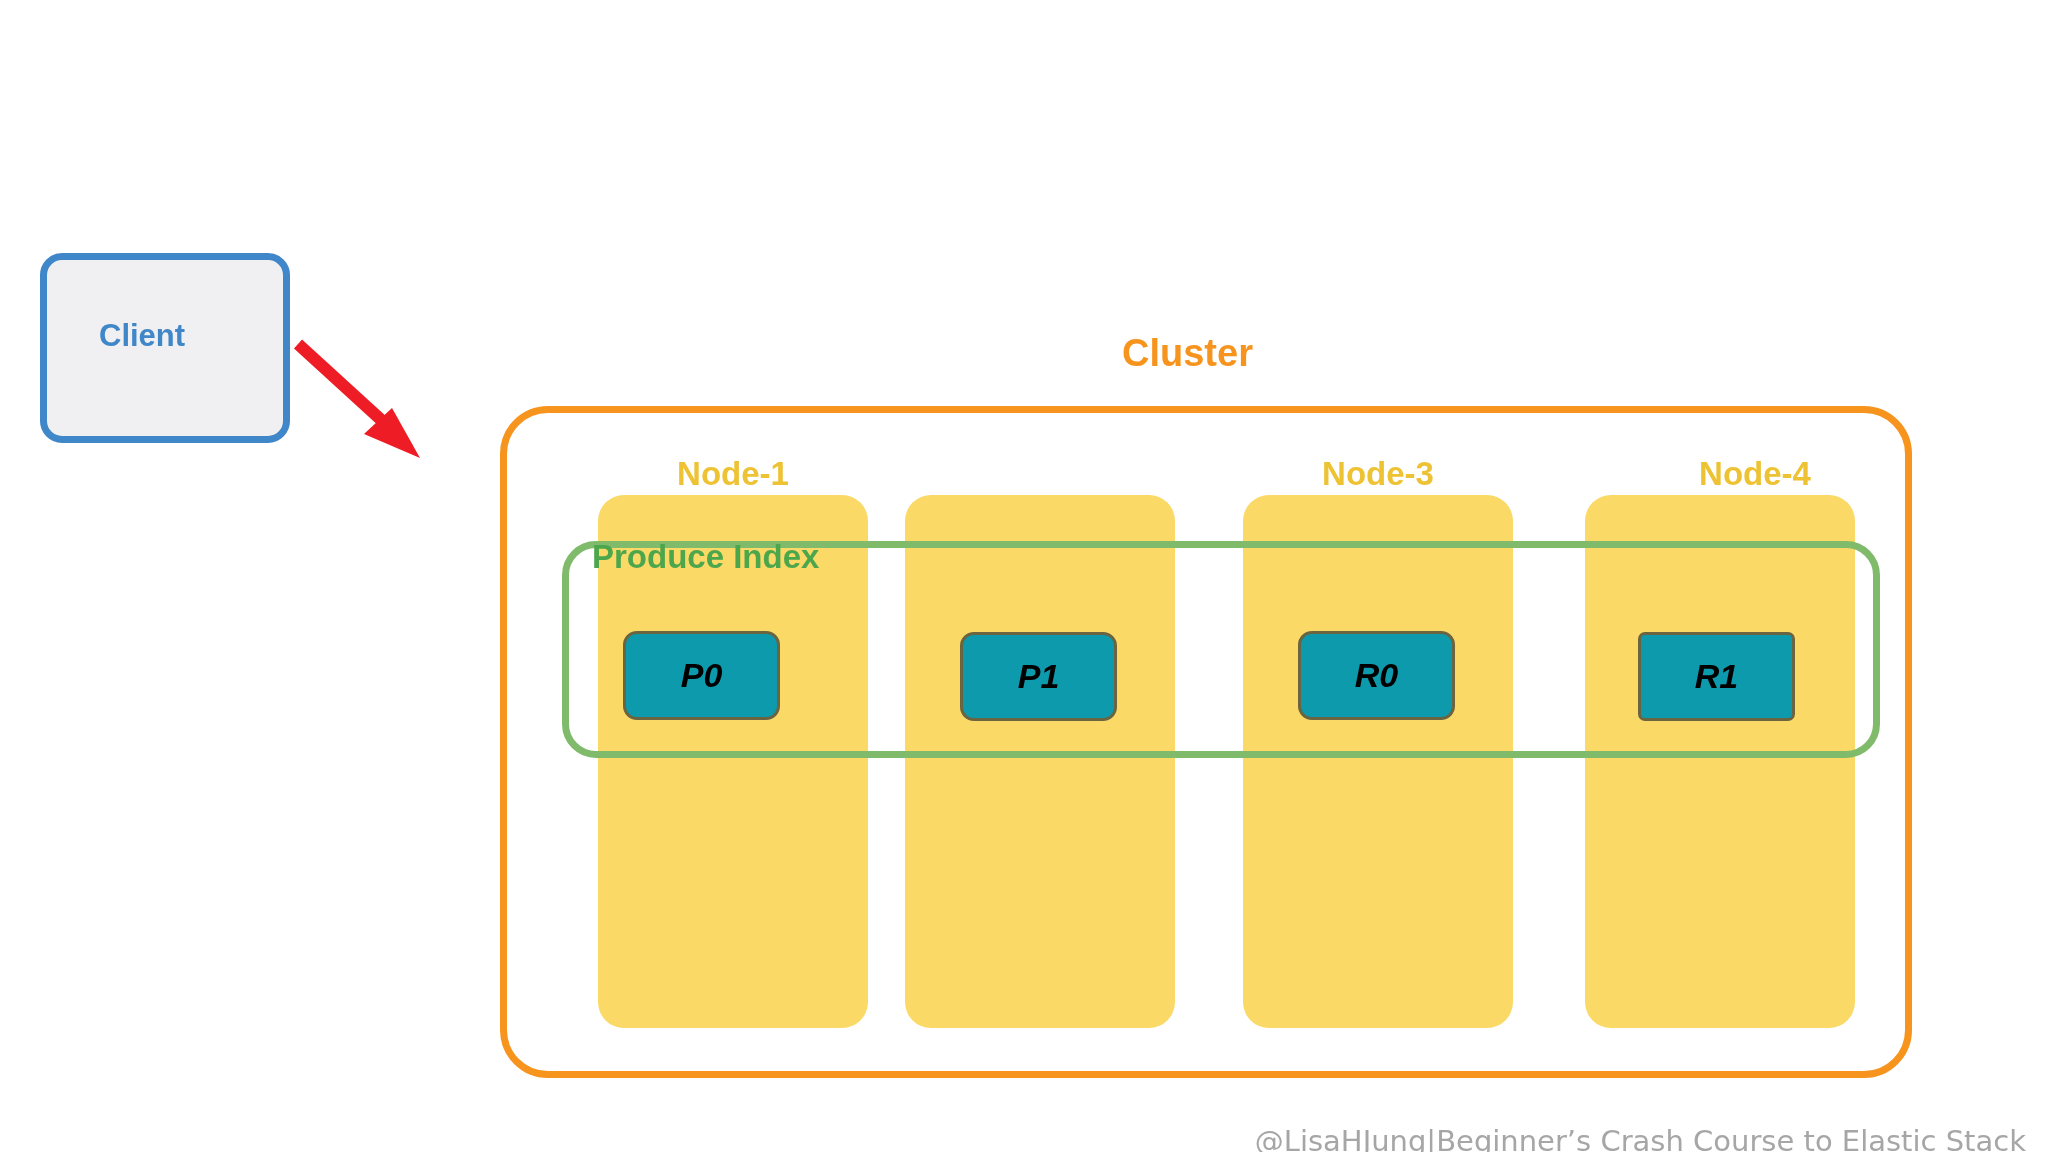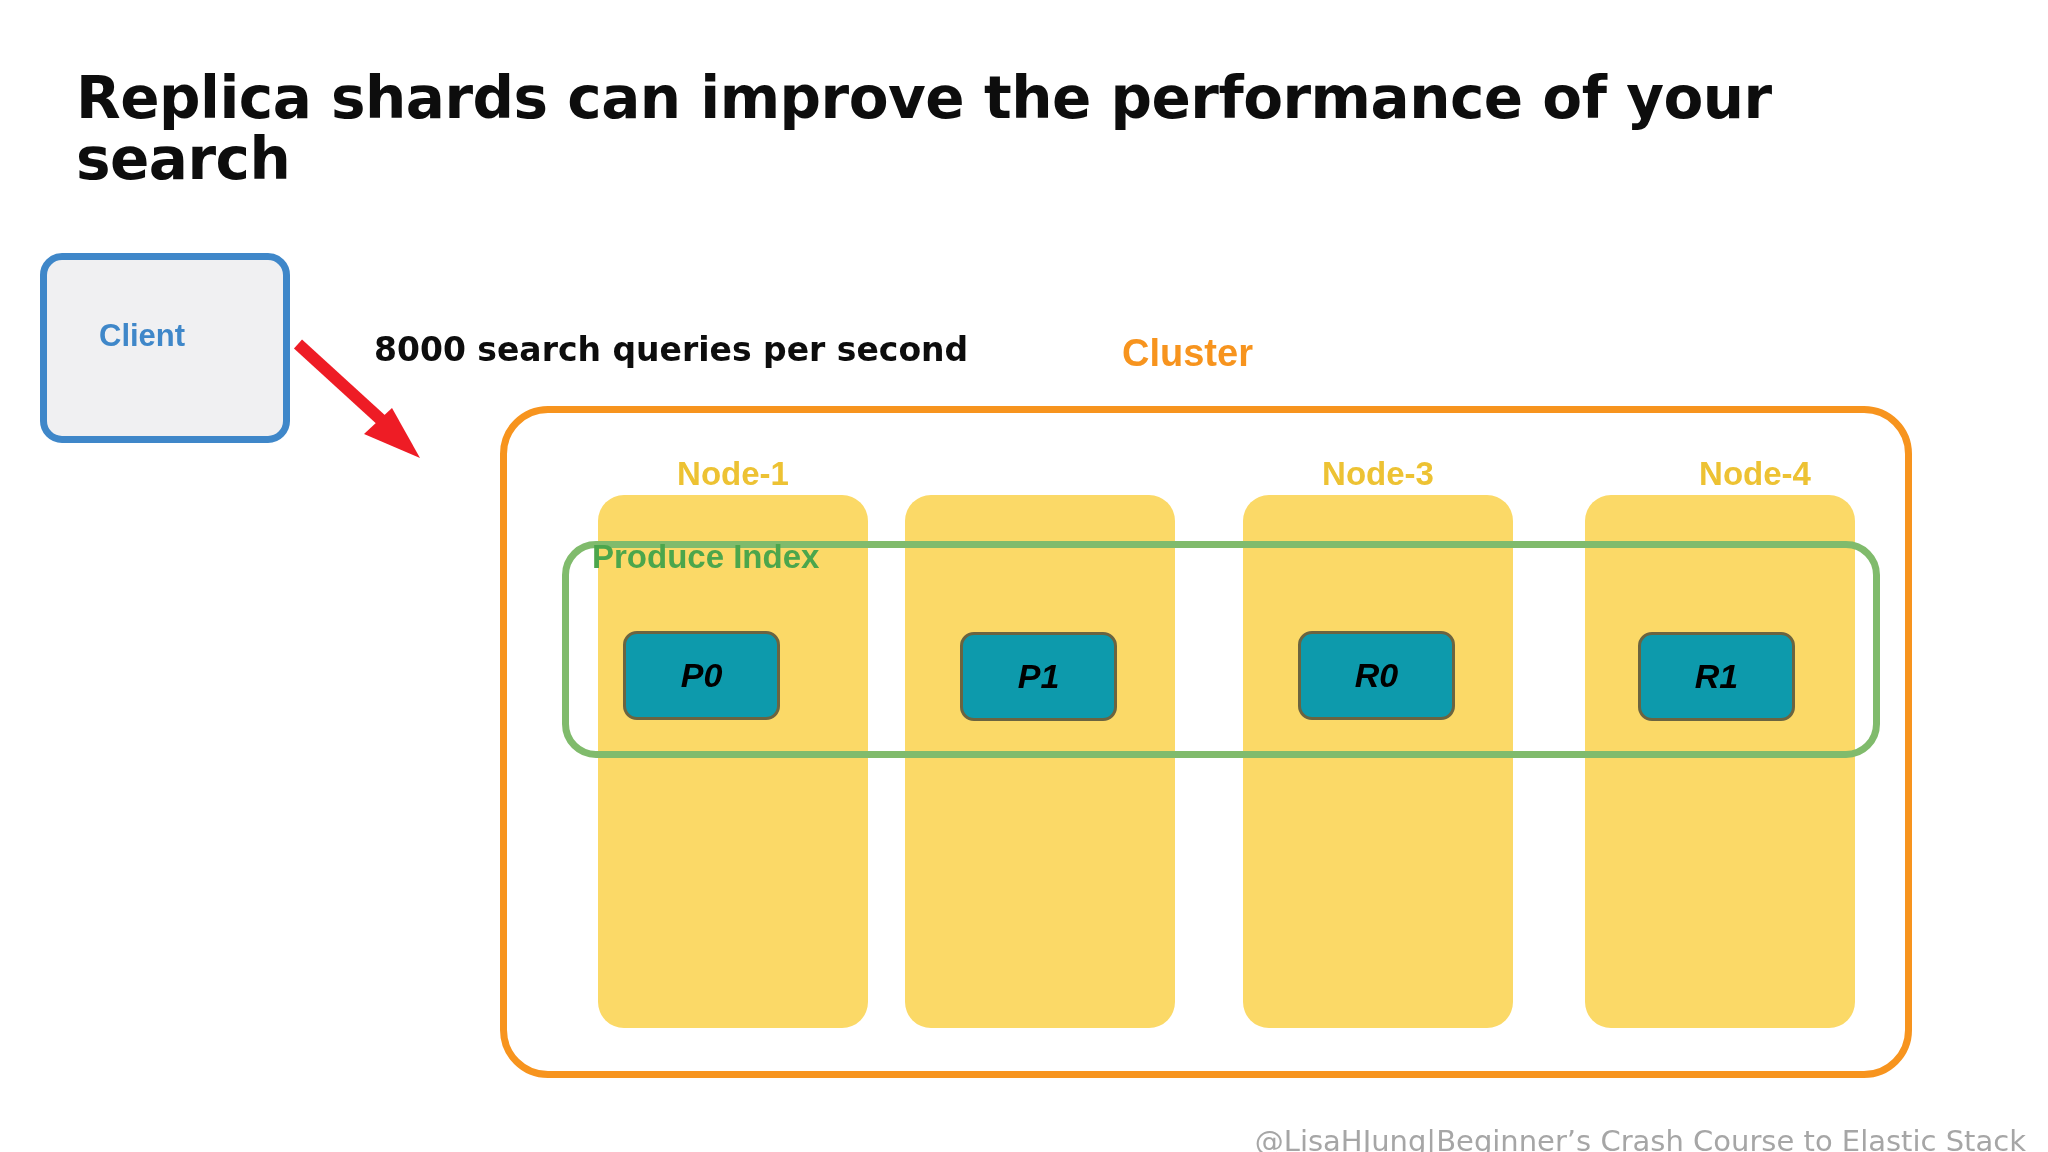--- a/index.html
+++ b/index.html
@@ -165,48 +165,46 @@
     font-size: 29px;
     color: #a6a6a6;
     white-space: nowrap;
   }
 </style>
 </head>
 <body>
 
 <div id="slide">
 
-  <div id="title">Replica shards can improve the performance of your search</div>
 
   <div id="client-box">
     <span id="client-label">Client</span>
   </div>
 
   <svg id="arrow-svg" viewBox="0 0 170 140">
     <line x1="18" y1="14" x2="110" y2="98" stroke="#ee1c25" stroke-width="12" stroke-linecap="butt"></line>
     <polygon points="140,128 84,104 112,78" fill="#ee1c25"></polygon>
   </svg>
 
-  <div id="query-label">8000 search queries per second</div>
 
   <div id="cluster-label">Cluster</div>
   <div id="cluster-box"></div>
 
   <div class="node-label" style="left:598px;  width:270px;">Node-1</div>
   <div class="node-label" style="left:1243px; width:270px;">Node-3</div>
   <div class="node-label" style="left:1620px; width:270px;">Node-4</div>
 
   <div class="node-box" style="left:598px;"></div>
   <div class="node-box" style="left:905px;"></div>
   <div class="node-box" style="left:1243px;"></div>
   <div class="node-box" style="left:1585px;"></div>
 
   <div id="index-box"></div>
   <div id="index-label">Produce Index</div>
 
   <div class="shard" style="left:623px;  top:631px;">P0</div>
   <div class="shard" style="left:960px;  top:632px;">P1</div>
   <div class="shard" style="left:1298px; top:631px;">R0</div>
-  <div class="shard" style="left:1638px; top:632px;">R1</div>
+  <div class="shard" style="left:1638px; top:632px;border-radius:7px;">R1</div>
 
   <div id="footer">@LisaHJung|Beginner’s Crash Course to Elastic Stack</div>
 
 </div>
 
 </body></html>

